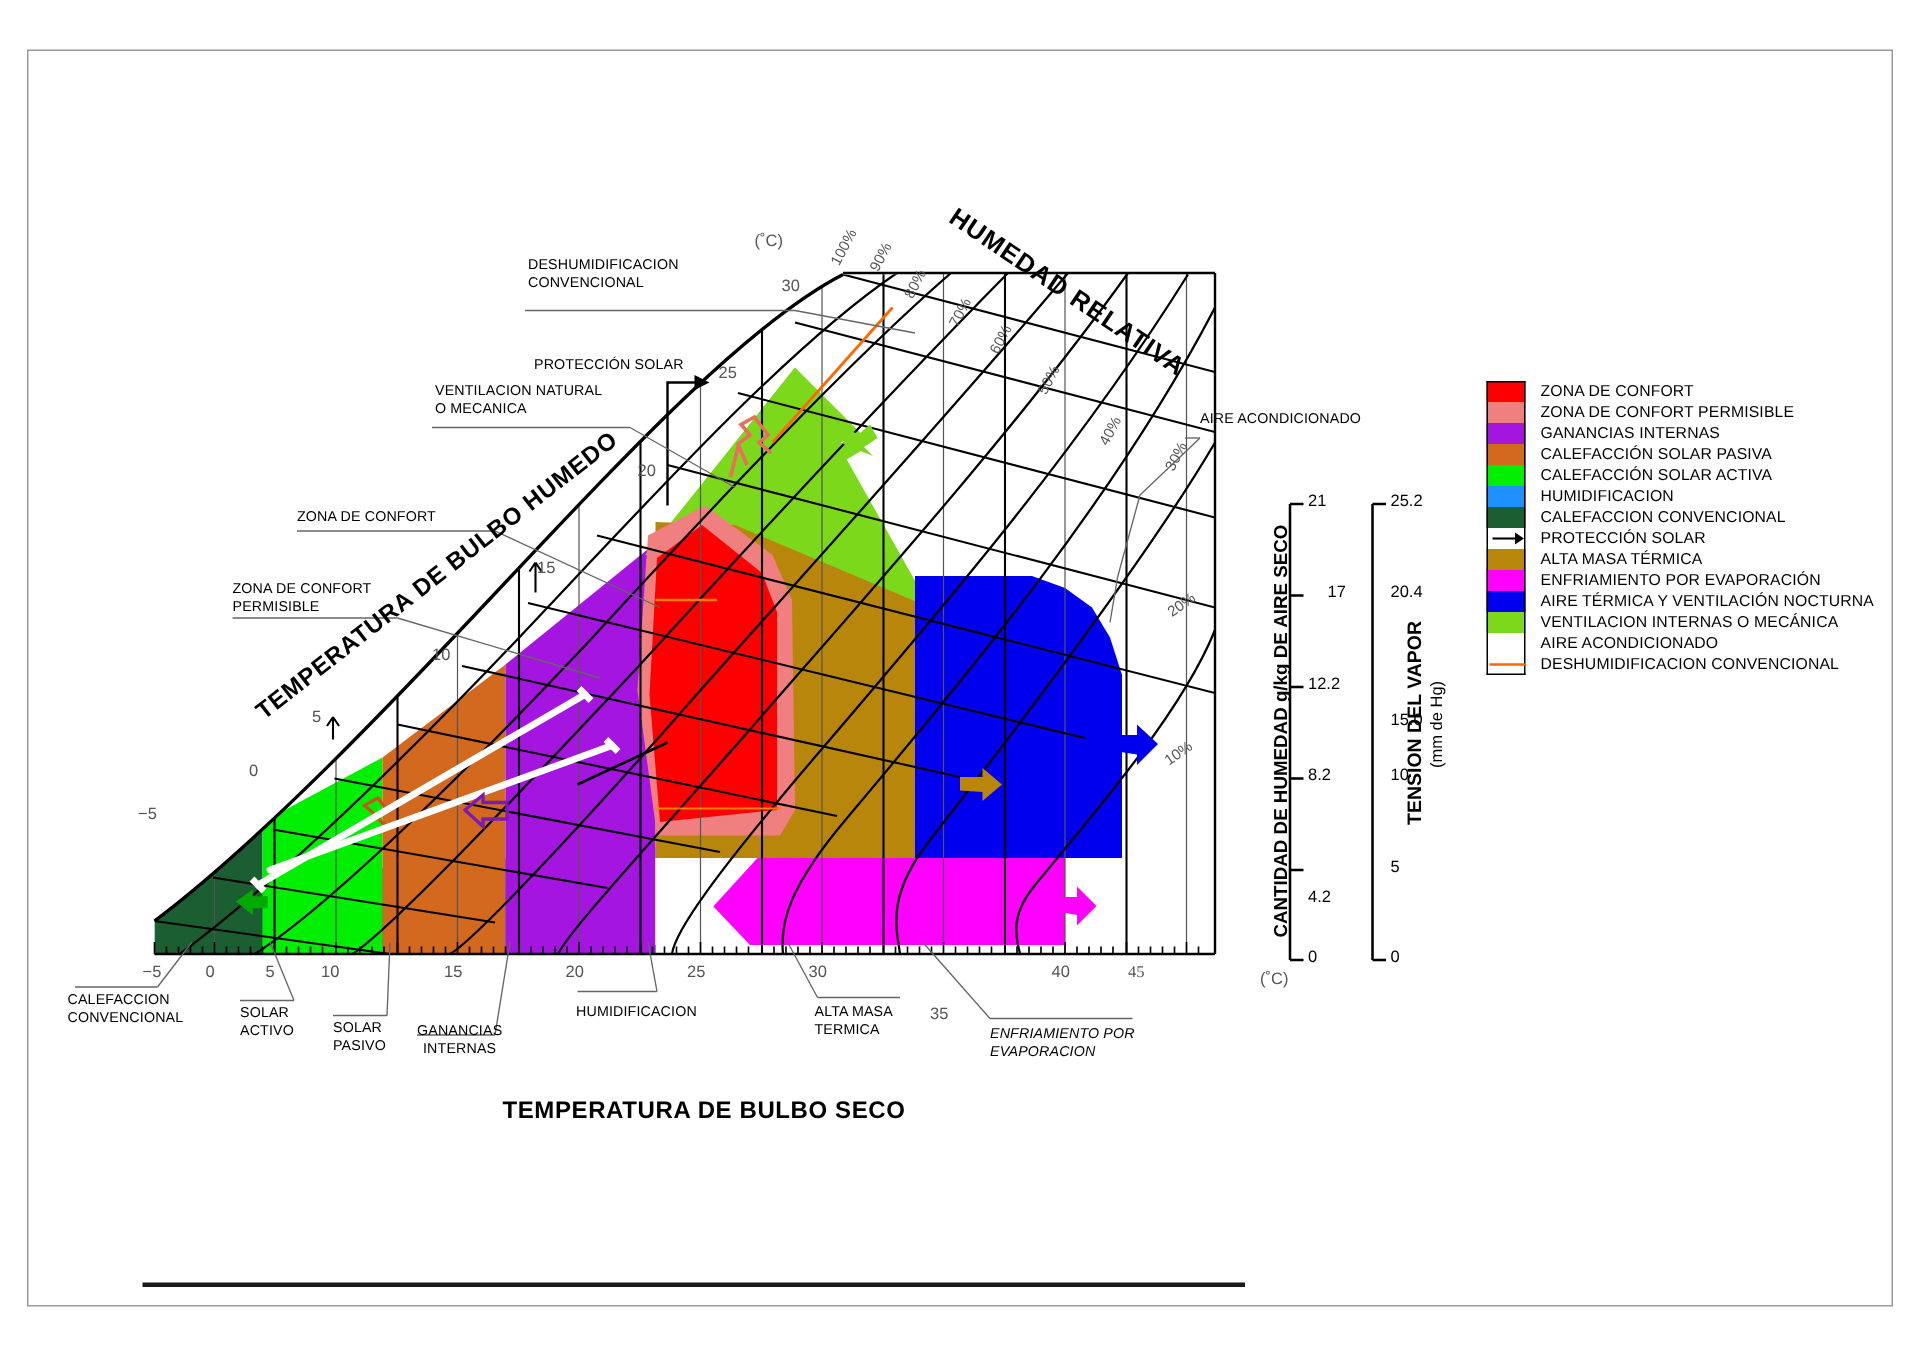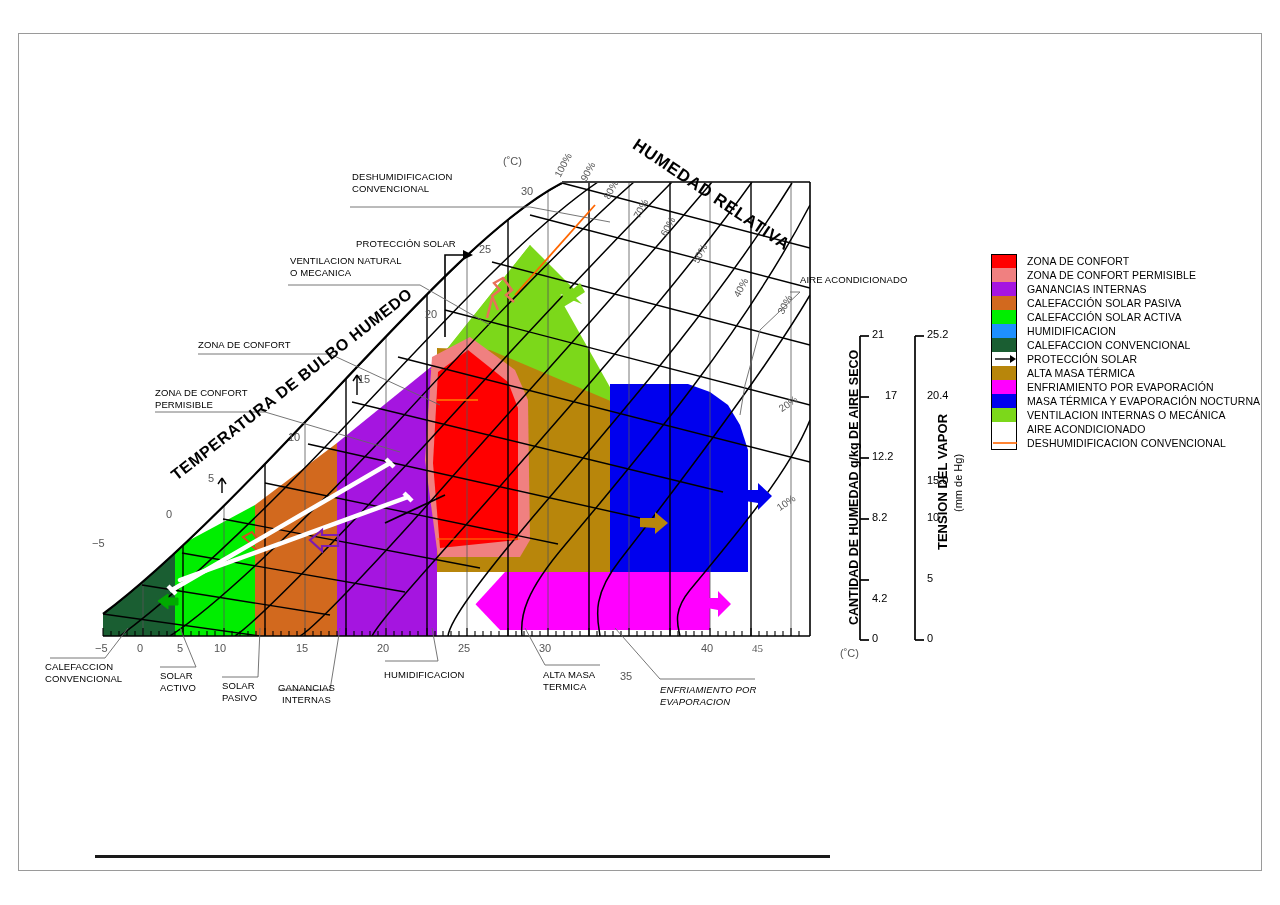--- a/index.html
+++ b/index.html
@@ -382,20 +382,21 @@
   <div class="ann" style="left:222px;top:680px;">SOLAR
 PASIVO</div>
   <div class="ann" style="left:278px;top:682px;text-align:center;">GANANCIAS
 INTERNAS</div>
   <div class="ann" style="left:384px;top:669px;">HUMIDIFICACION</div>
   <div class="ann" style="left:543px;top:669px;">ALTA MASA
 TERMICA</div>
   <div class="ann" style="left:660px;top:684px;font-style:italic;">ENFRIAMIENTO POR
 EVAPORACION</div>
 
+  <div class="axis-title">TEMPERATURA DE BULBO SECO</div>
 
   <div class="legend">
     <div class="lg-row">
       <span class="lg-sw" style="background:#ff0000"></span>
       <span class="lg-txt">ZONA DE CONFORT</span>
     </div>
     <div class="lg-row">
       <span class="lg-sw" style="background:#f08080"></span>
       <span class="lg-txt">ZONA DE CONFORT PERMISIBLE</span>
     </div>
@@ -431,21 +432,21 @@
     <div class="lg-row">
       <span class="lg-sw" style="background:#b8860b"></span>
       <span class="lg-txt">ALTA MASA TÉRMICA</span>
     </div>
     <div class="lg-row">
       <span class="lg-sw" style="background:#ff00ff"></span>
       <span class="lg-txt">ENFRIAMIENTO POR EVAPORACIÓN</span>
     </div>
     <div class="lg-row">
       <span class="lg-sw" style="background:#0000ee"></span>
-      <span class="lg-txt">MASA TÉRMICA Y EVAPORACIÓN NOCTURNA</span>
+      <span class="lg-txt">AIRE TÉRMICA Y VENTILACIÓN NOCTURNA</span>
     </div>
     <div class="lg-row">
       <span class="lg-sw" style="background:#7cd81a"></span>
       <span class="lg-txt">VENTILACION INTERNAS O MECÁNICA</span>
     </div>
     <div class="lg-row">
       <span class="lg-sw" style="background:#ffffff"></span>
       <span class="lg-txt">AIRE ACONDICIONADO</span>
     </div>
     <div class="lg-row">

